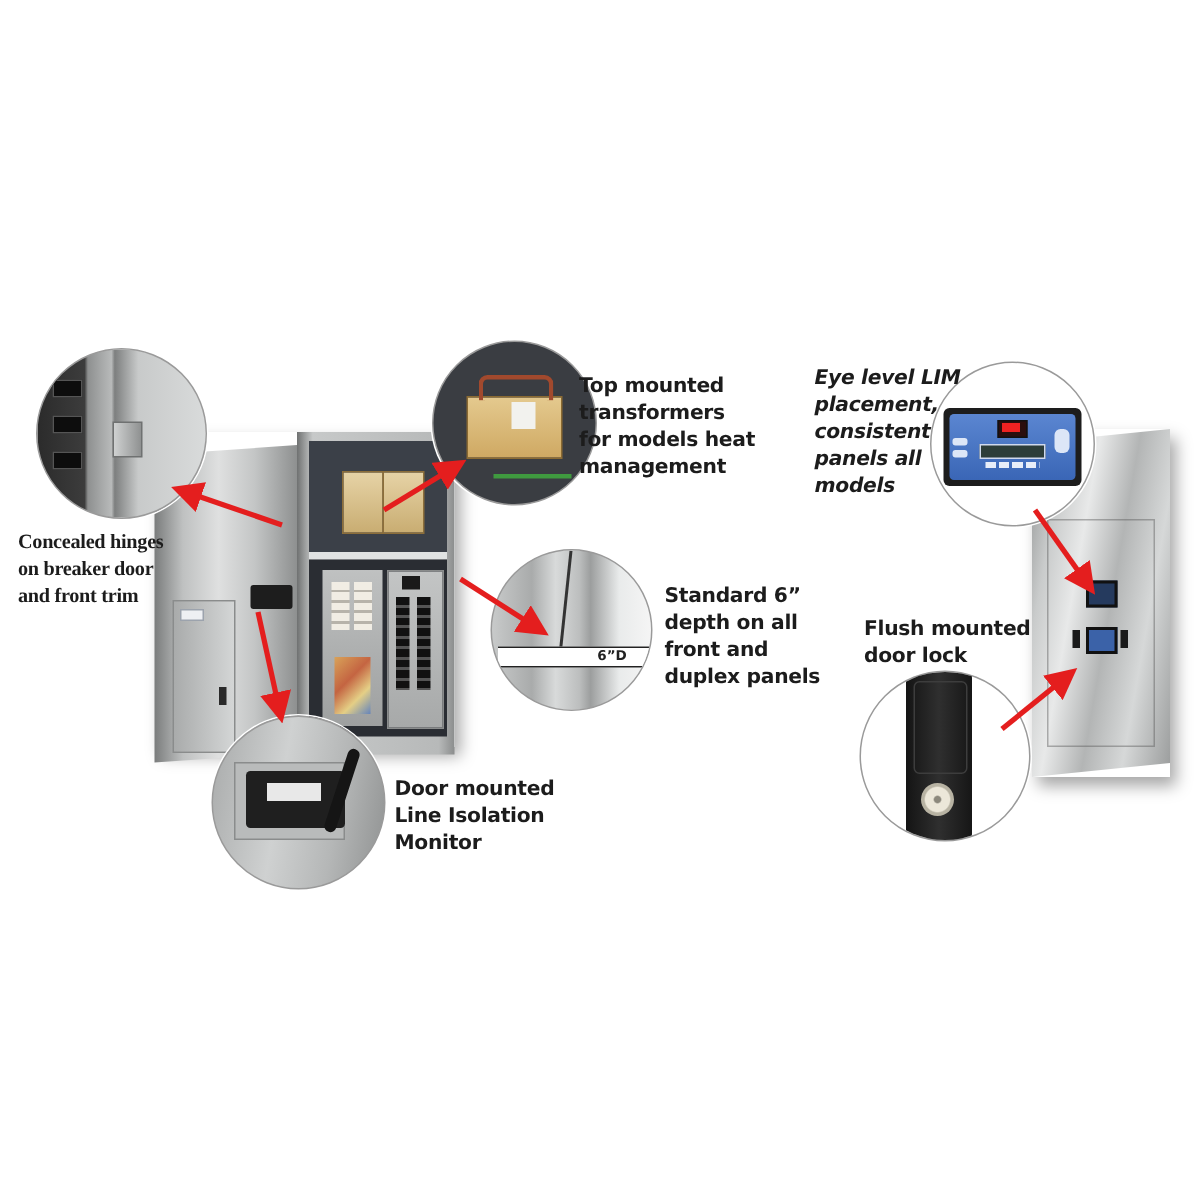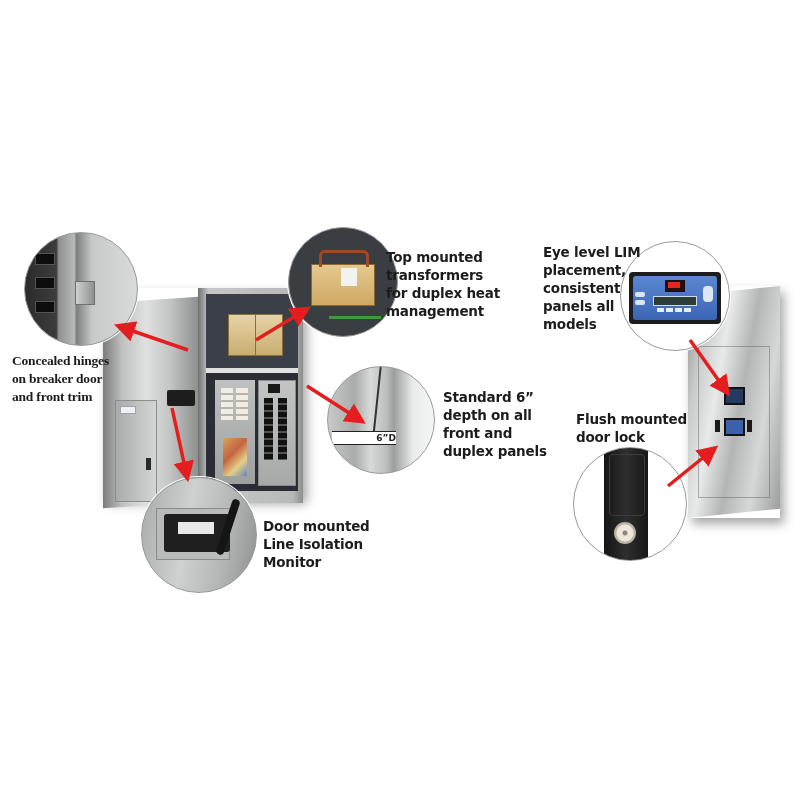--- a/index.html
+++ b/index.html
@@ -52,21 +52,21 @@
 
 <div class="circle" style="left:288px;top:227px;width:108px;height:108px;background:#3a3d42;">
   <div class="abs" style="left:22px;top:36px;width:62px;height:40px;background:linear-gradient(180deg,#e4c98e,#cfa963);border:1px solid #8a6a32;"></div>
   <div class="abs" style="left:52px;top:40px;width:16px;height:18px;background:#f2f2ee;"></div>
   <div class="abs" style="left:30px;top:22px;width:44px;height:14px;border:3px solid #a1492d;border-bottom:none;border-radius:6px 6px 0 0;"></div>
   <div class="abs" style="left:40px;top:88px;width:52px;height:3px;background:#3f9a3f;"></div>
 </div>
 
 <div class="circle" style="left:327px;top:366px;width:106px;height:106px;background:linear-gradient(90deg,#c8caca 0%,#a9abab 25%,#d8dada 40%,#bcbebe 55%,#9c9e9e 62%,#e9ebeb 80%,#f5f5f5 100%);">
   <div class="abs" style="left:48px;top:0;width:2px;height:70px;background:#333;transform:rotate(6deg);"></div>
-  <div class="abs" style="left:4px;top:64px;width:64px;height:12px;background:#ffffff;border-top:1px solid #222;border-bottom:1px solid #222;text-align:right;font-size:9px;line-height:12px;font-weight:bold;color:#222;">6”D</div>
+  <div class="abs" style="left:4px;top:64px;width:64px;height:12px;background:#ffffff;border-top:1px solid #222;border-bottom:1px solid #222;text-align:center;font-size:9px;line-height:12px;font-weight:bold;color:#222;padding-left:44px;">6”D</div>
 </div>
 
 <div class="circle" style="left:141px;top:477px;width:114px;height:114px;background:linear-gradient(100deg,#a8aaaa,#cfd1d1 40%,#b5b7b7 70%,#8f9191);">
   <div class="abs" style="left:14px;top:30px;width:72px;height:50px;background:#b9bbbb;border:1px solid #8a8c8c;"></div>
   <div class="abs" style="left:22px;top:36px;width:66px;height:38px;background:#1f1f1f;border-radius:3px;"></div>
   <div class="abs" style="left:36px;top:44px;width:36px;height:12px;background:#e8e8e8;"></div>
   <div class="abs" style="left:82px;top:20px;width:8px;height:58px;background:#151515;border-radius:4px;transform:rotate(18deg);"></div>
 </div>
 
 <div class="abs shadow" style="left:688px;top:286px;width:92px;height:232px;">
@@ -112,38 +112,38 @@
 
 <div class="label" style="left:12px;top:352px;font-family:Liberation Serif, serif;">
   <div>Concealed hinges</div>
   <div>on breaker door</div>
   <div>and front trim</div>
 </div>
 
 <div class="label" style="left:386px;top:248px;">
   <div>Top mounted</div>
   <div>transformers</div>
-  <div>for duplex heat</div>
+  <div>for models heat</div>
   <div>management</div>
 </div>
 
 <div class="label" style="left:443px;top:388px;">
   <div>Standard 6”</div>
   <div>depth on all</div>
   <div>front and</div>
   <div>duplex panels</div>
 </div>
 
 <div class="label" style="left:263px;top:517px;">
   <div>Door mounted</div>
   <div>Line Isolation</div>
   <div>Monitor</div>
 </div>
 
-<div class="label" style="left:543px;top:243px;">
+<div class="label" style="left:543px;top:243px;font-style:italic;">
   <div>Eye level LIM</div>
   <div>placement,</div>
   <div>consistent</div>
   <div>panels all</div>
   <div>models</div>
 </div>
 
 <div class="label" style="left:576px;top:410px;">
   <div>Flush mounted</div>
   <div>door lock</div>

